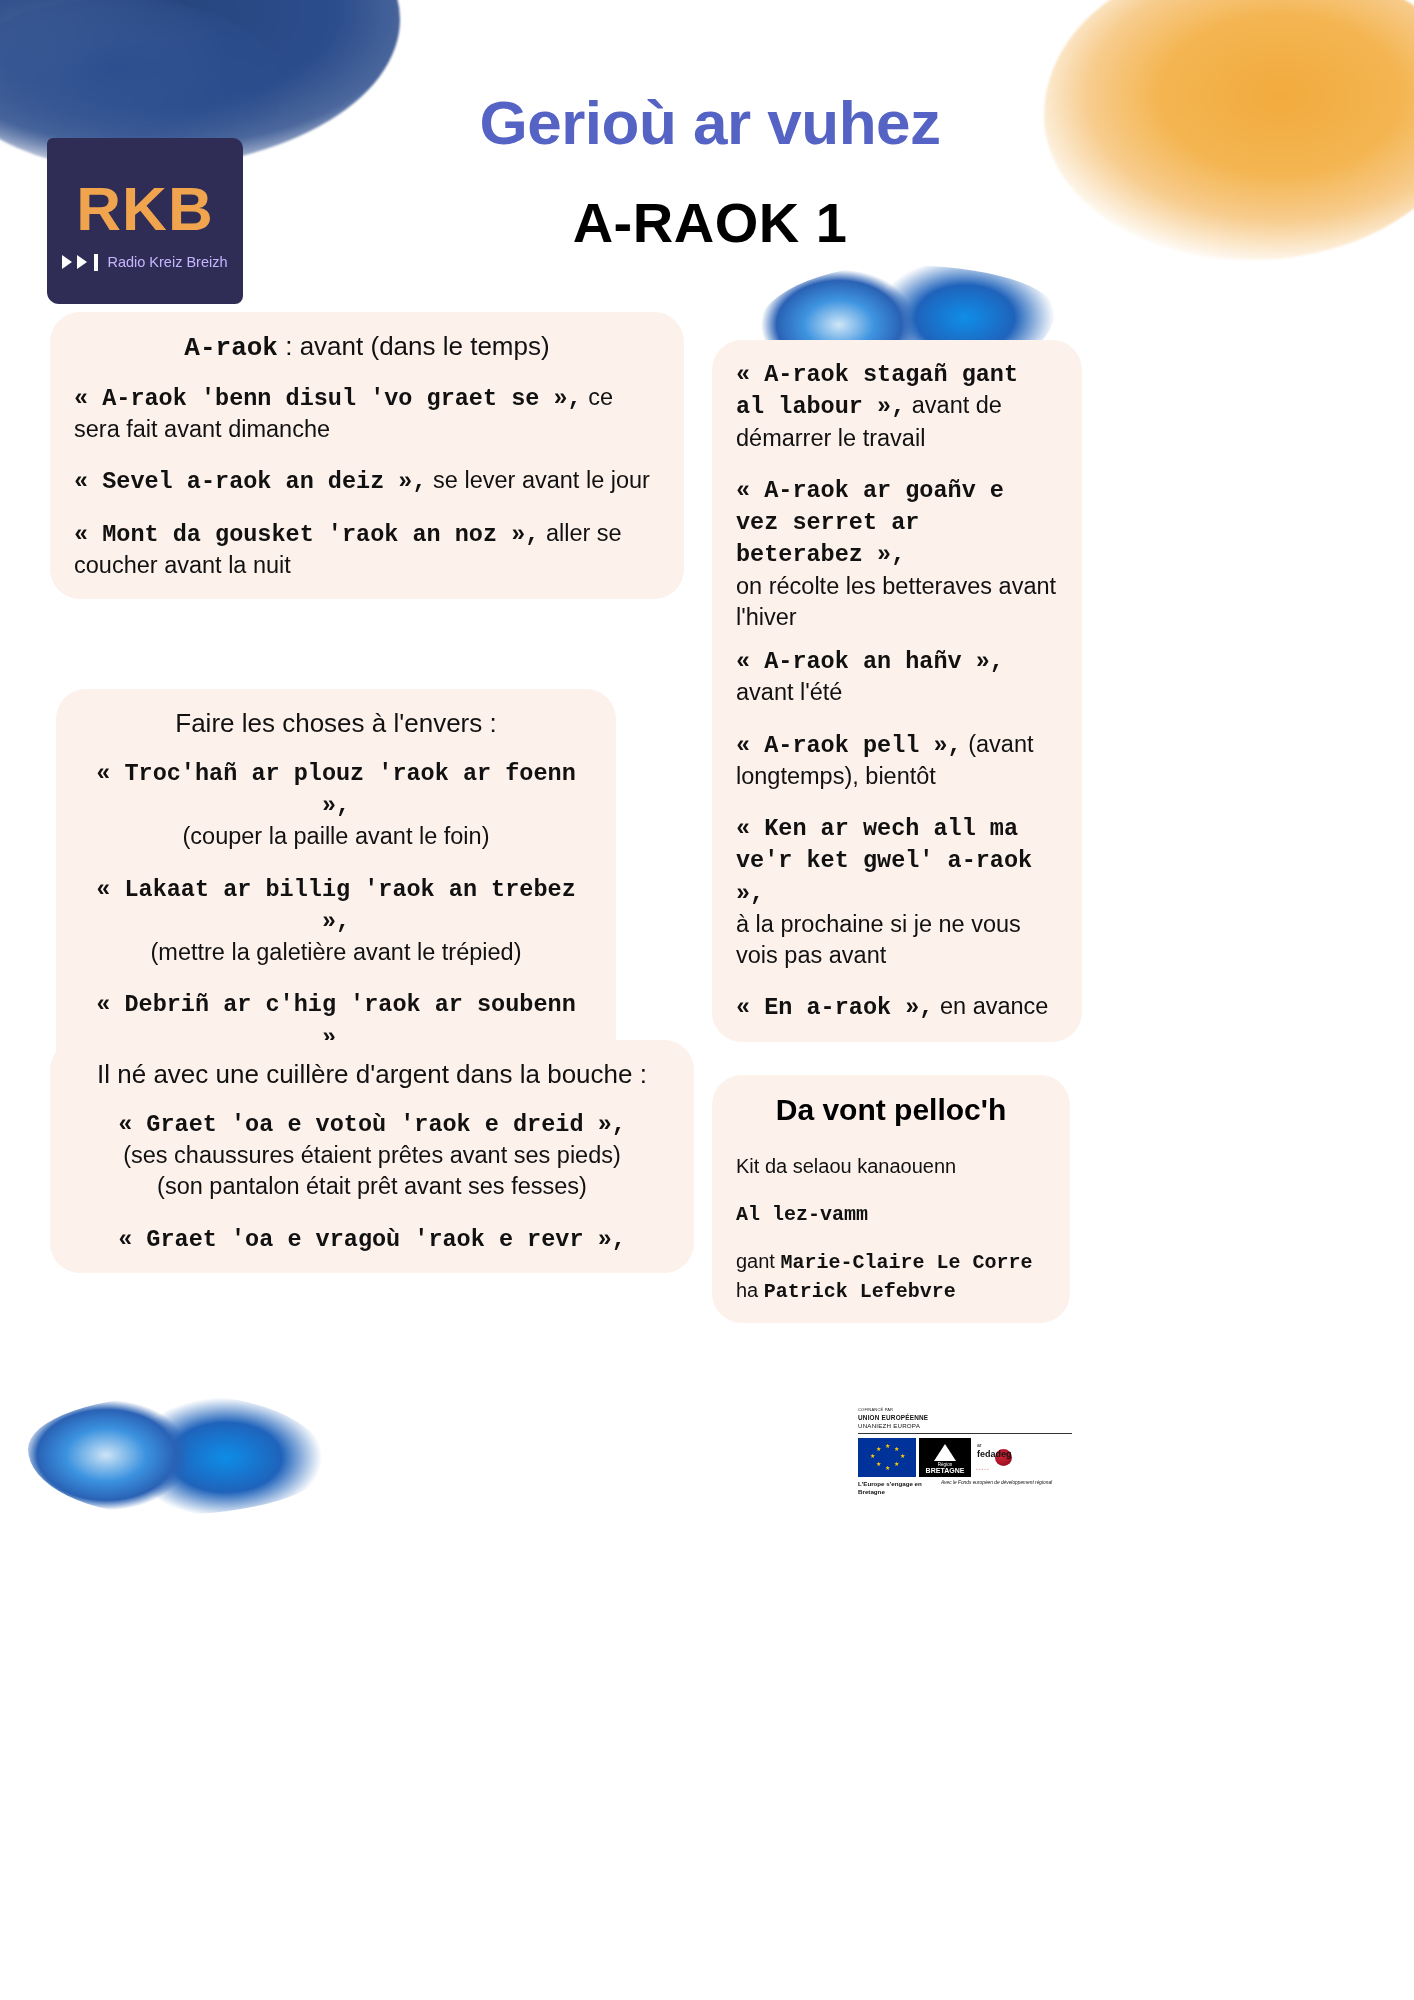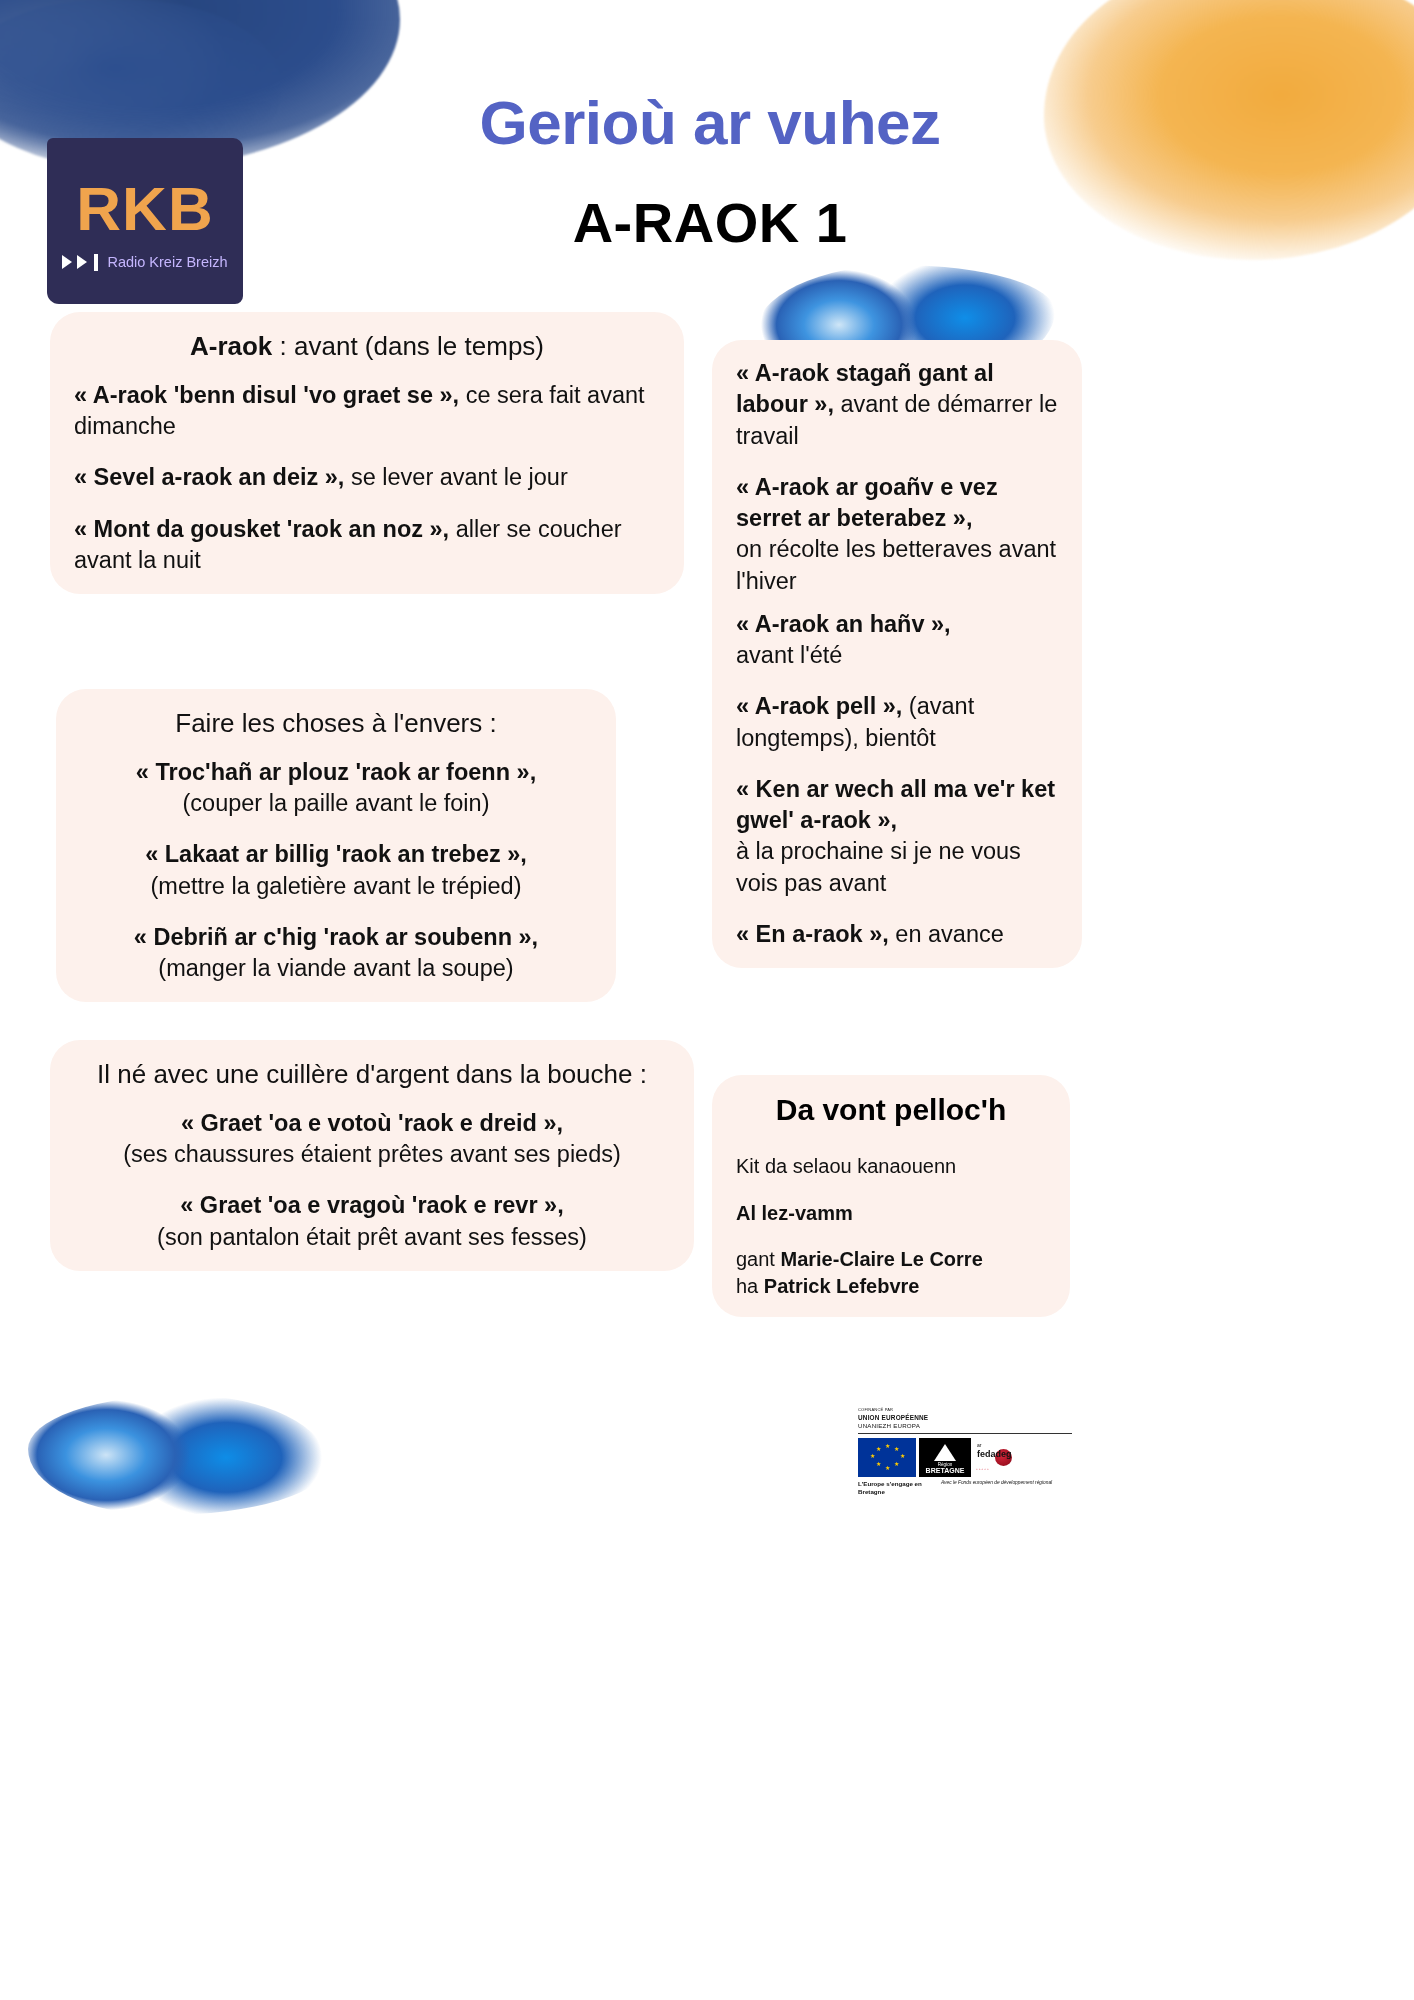--- a/index.html
+++ b/index.html
@@ -88,21 +88,21 @@
   }
 
   
   .card {
     position:absolute;
     background:#fdf1ec;
     border-radius:30px;
     padding:18px 24px;
   }
   .card p { color:#111111; font-size:23.5px; line-height:1.33; }
-  .card p b { font-weight:bold; }
+  .card p b { font-weight:bold;font-family:Liberation Mono, monospace; }
   .card .head {
     text-align:center; font-size:26px; line-height:1.3; margin-bottom:16px;
   }
   .card .head b { font-weight:bold; }
   .centered { text-align:center; }
   .gap { margin-top:20px; }
   .gap-sm { margin-top:12px; }
 
   
   #card-definition { left:50px; top:312px;  width:634px; }
@@ -211,24 +211,24 @@
   </p>
   <p class="centered">(manger la viande avant la soupe)</p>
 </div>
 
 <div class="card" id="card-cuillere">
   <p class="head">Il né avec une cuillère d'argent dans la bouche :</p>
   <p class="centered">
     <b>« Graet 'oa e votoù 'raok e dreid »,</b>
   </p>
   <p class="centered">(ses chaussures étaient prêtes avant ses pieds)</p>
+  <p class="centered">(son pantalon était prêt avant ses fesses)</p>
   <p class="centered gap">
     <b>« Graet 'oa e vragoù 'raok e revr »,</b>
   </p>
-  <p class="centered">(son pantalon était prêt avant ses fesses)</p>
 </div>
 
 <div class="card" id="card-examples">
   <p>
     <b>« A-raok stagañ gant al labour »,</b><span> avant de démarrer le travail</span>
   </p>
   <p class="gap">
     <b>« A-raok ar goañv e vez serret ar beterabez »,</b>
   </p>
   <p>on récolte les betteraves avant l'hiver</p>

